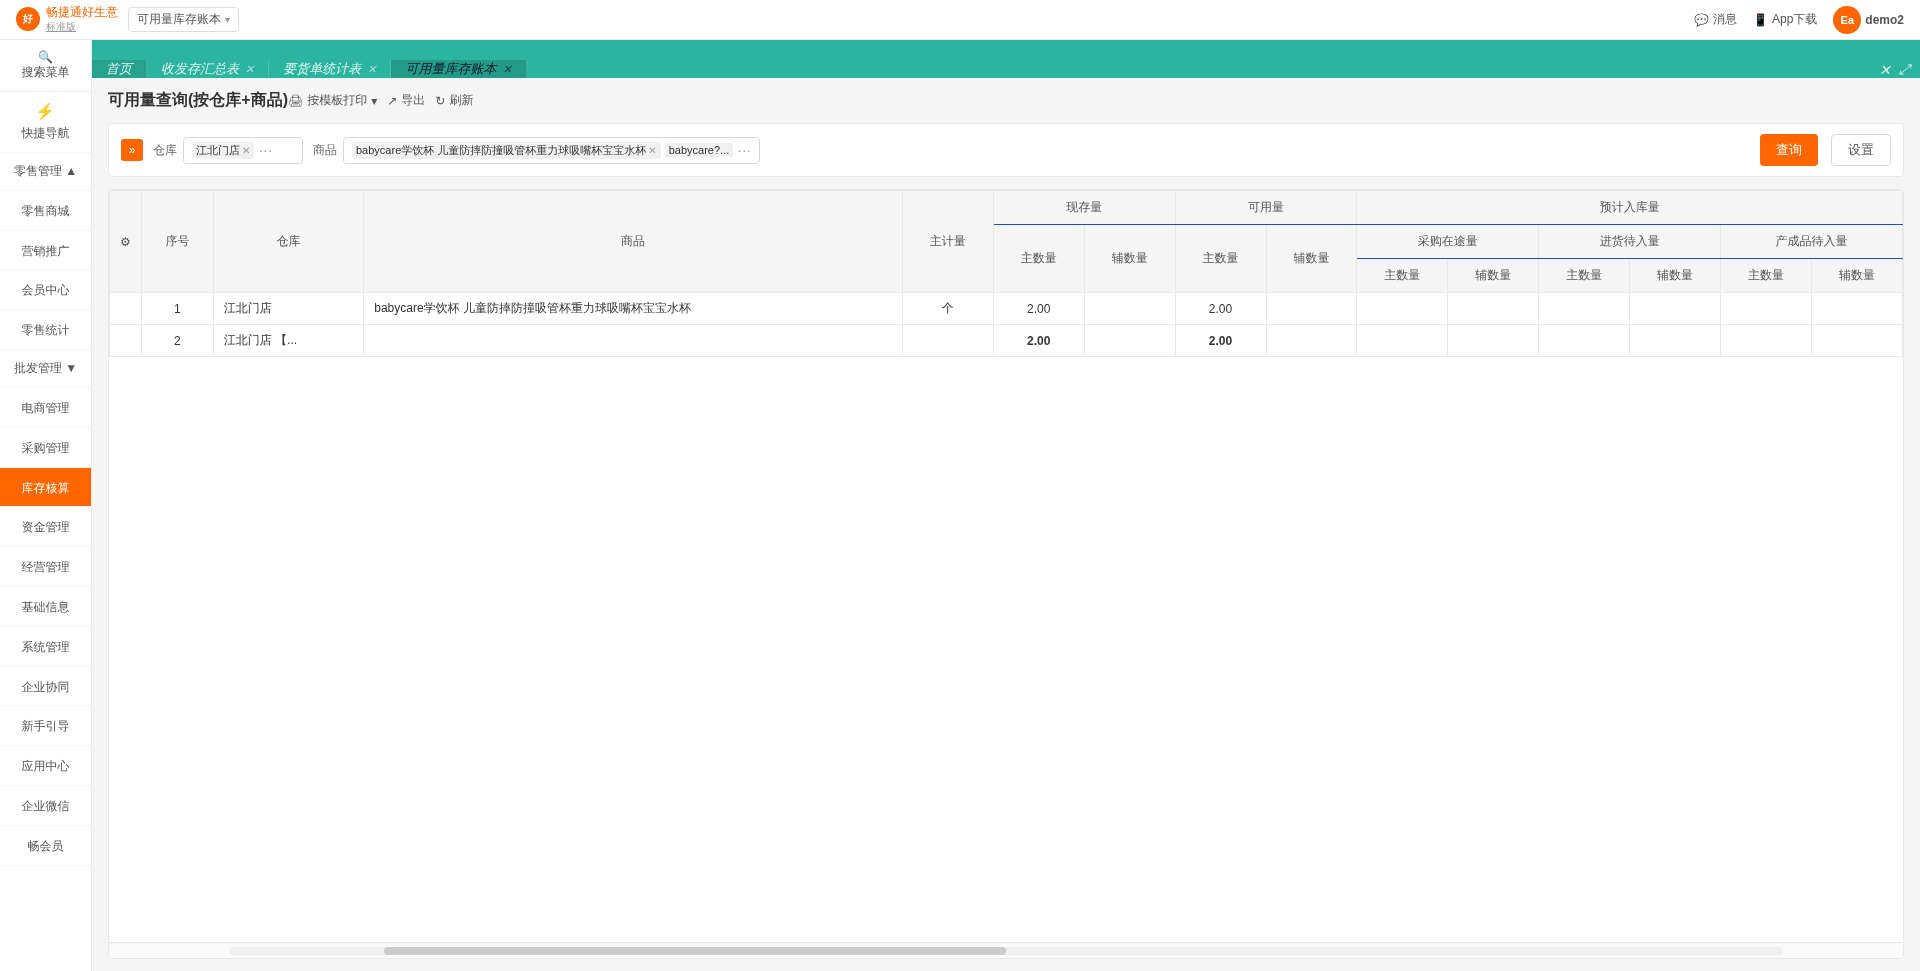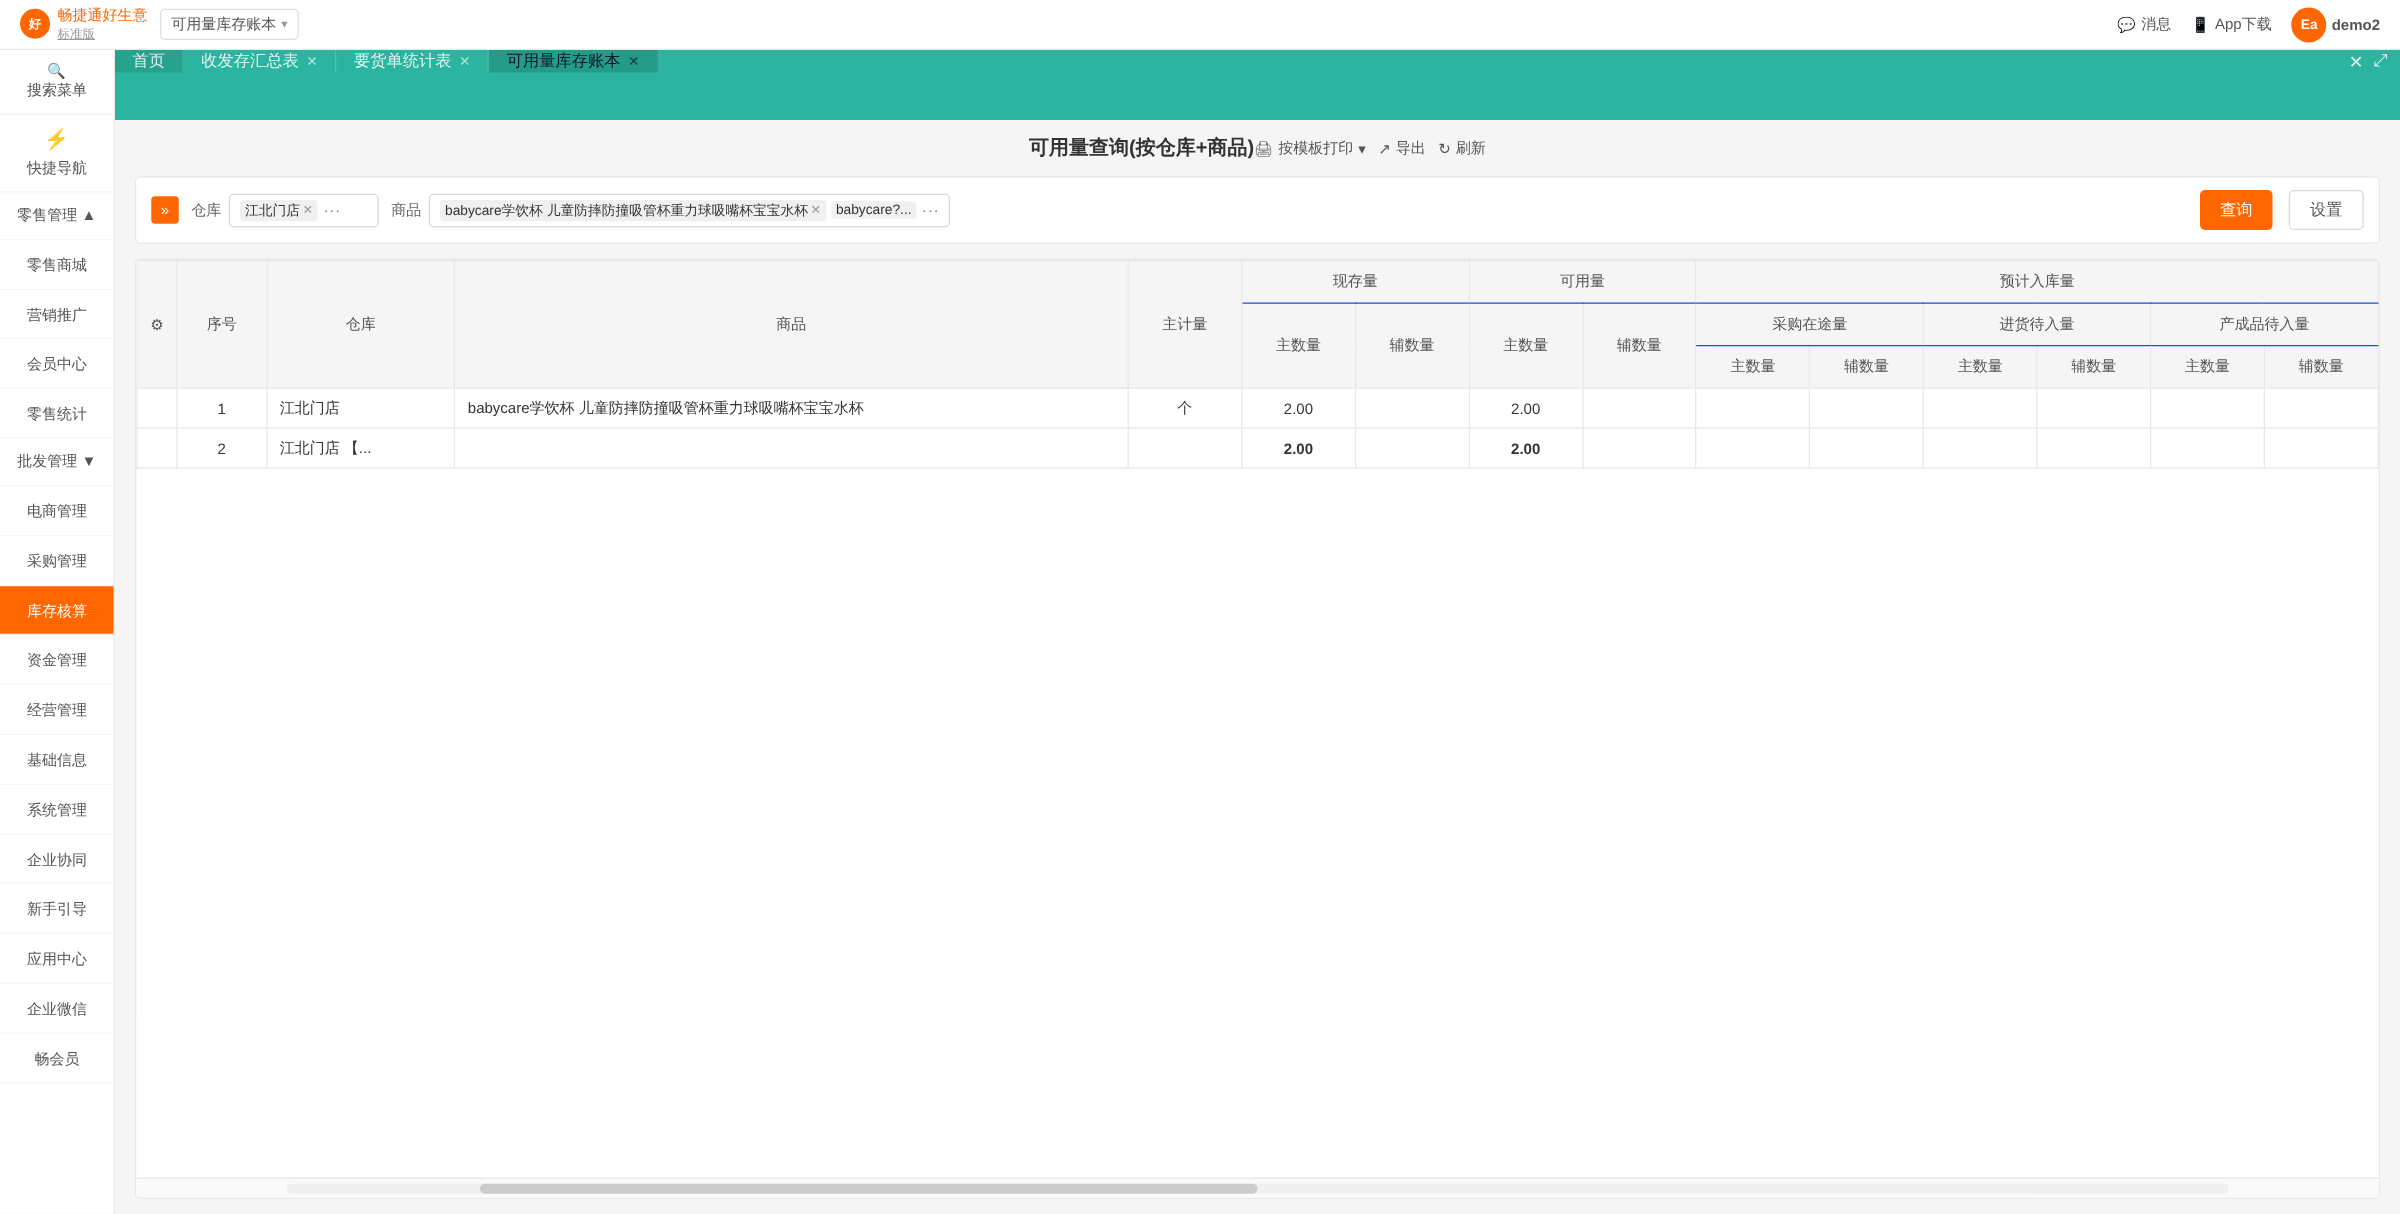--- a/index.html
+++ b/index.html
@@ -67,26 +67,27 @@
     .sidebar-item.active { background: #ff6600; color: #fff; }
     .sidebar-item-label { margin-top: 2px; text-align: center; line-height: 1.4; }
     .sidebar-item-icon { font-size: 16px; margin-bottom: 2px; }
     .sidebar-expand { display: flex; justify-content: center; gap: 2px; }
 
     
     .content-area { flex: 1; display: flex; flex-direction: column; overflow: hidden; }
 
     
     .tab-bar {
-      height: 56px;
+      height: 38px;
       background: #2bb5a0;
       display: flex;
-      align-items: flex-start;
+      align-items: flex-end;
       flex-shrink: 0;
       overflow: hidden;
+      font-style: italic;
     }
     .tab-item {
       display: flex;
       align-items: center;
       padding: 0 14px;
       cursor: pointer;
       font-size: 13px;
       color: rgba(255,255,255,0.85);
       gap: 6px;
       border-right: 1px solid rgba(255,255,255,0.15);
@@ -95,21 +96,21 @@
     }
     .tab-item.home-tab { background: rgba(0,0,0,0.1); }
     .tab-item.active { background: rgba(0,0,0,0.15); color: #0f172a; }
     .tab-close { font-size: 11px; opacity: 0.7; cursor: pointer; }
     .tab-bar-spacer { flex: 1; }
     .tab-bar-actions { display: flex; align-items: center; padding: 0 10px; gap: 8px; }
     .tab-bar-btn { color: rgba(255,255,255,0.85); cursor: pointer; font-size: 14px; }
 
     
     .page-content { flex: 1; background: #f5f5f5; display: flex; flex-direction: column; overflow: hidden; padding: 12px 16px; }
-    .page-header { display: flex; align-items: center; justify-content: center; margin-bottom: 12px; }
+    .page-header { display: flex; align-items: center; justify-content: flex-start; margin-bottom: 12px; }
     .page-title { font-size: 16px; font-weight: bold; color: #333; }
     .page-actions { display: flex; align-items: center; gap: 10px; }
     .page-action-btn {
       display: flex; align-items: center; gap: 4px;
       font-size: 12px; color: #555; cursor: pointer;
     }
 
     
     .filter-area {
       background: #fff;

